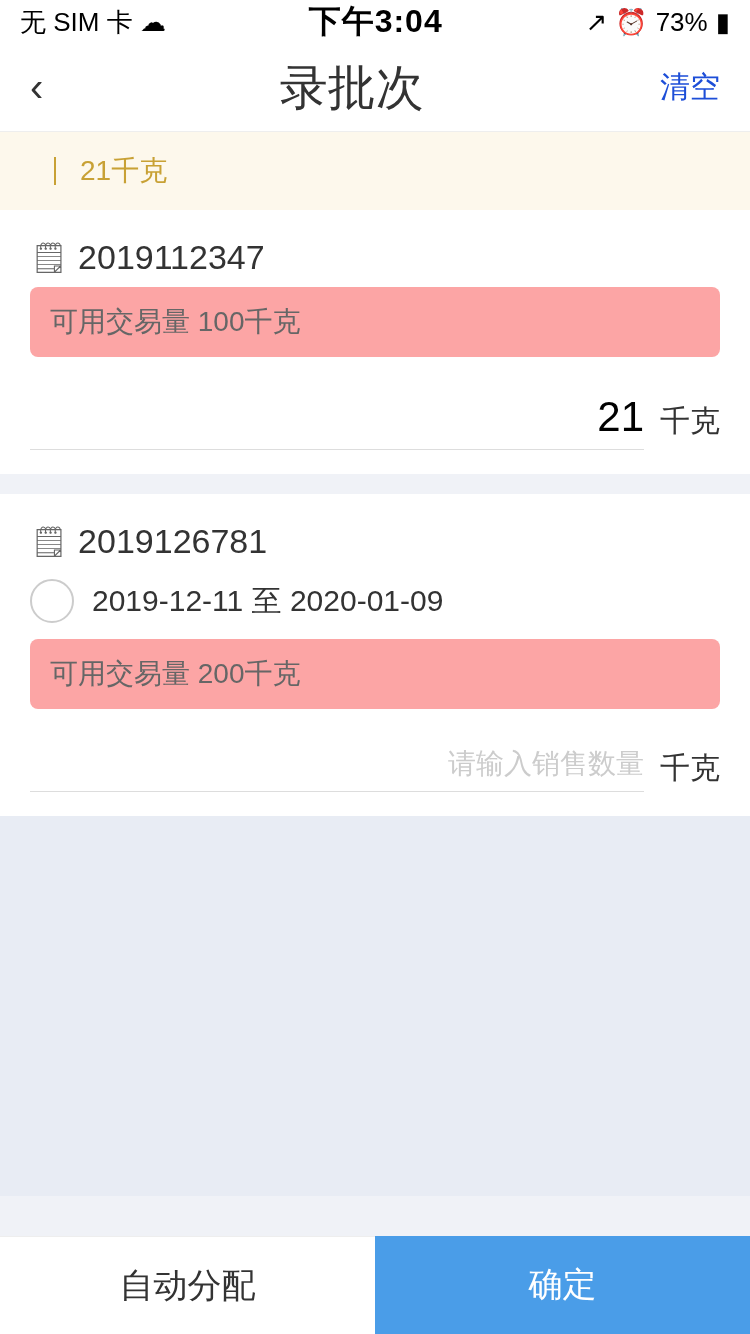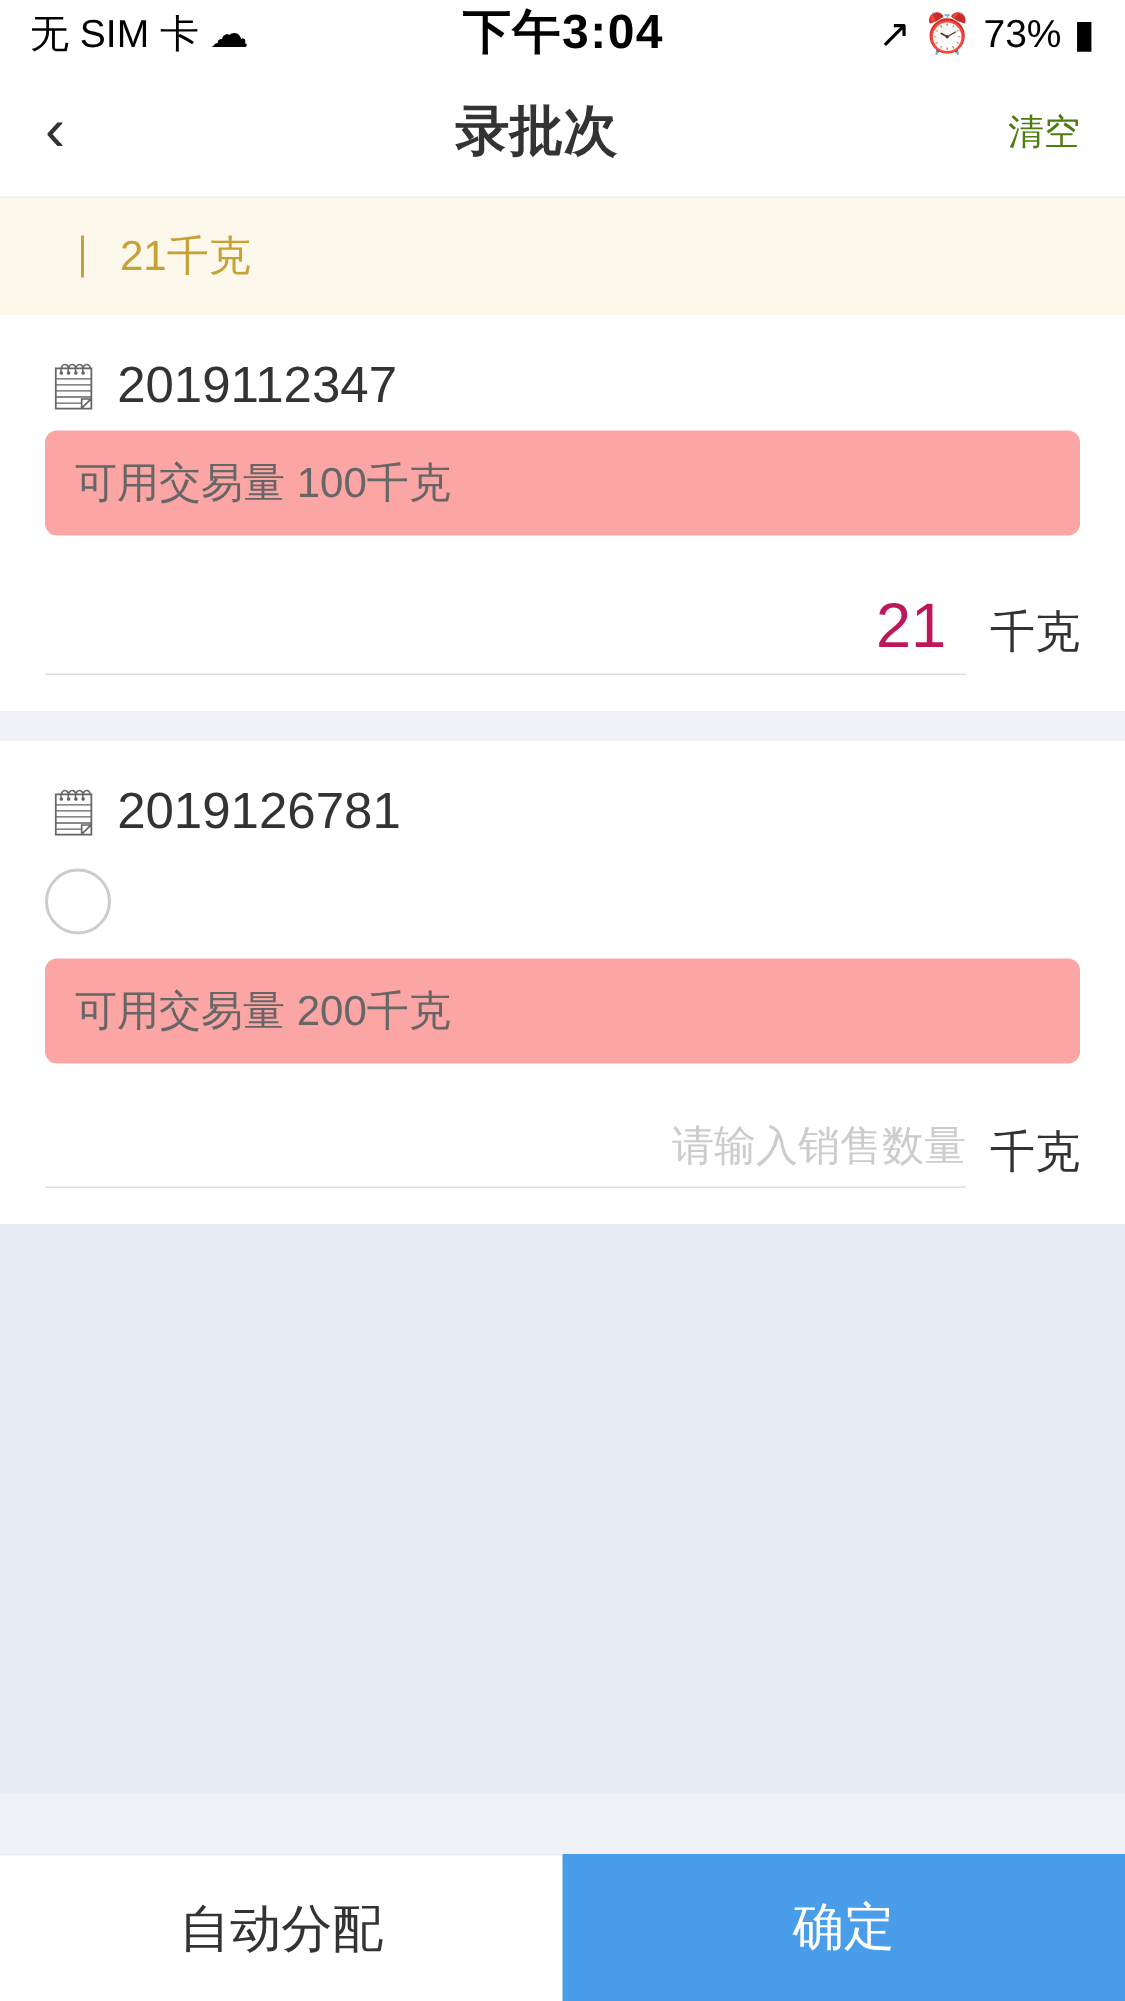--- a/index.html
+++ b/index.html
@@ -50,27 +50,27 @@
       background: #fff;
       padding: 0 30px;
       border-bottom: 1px solid #eee;
     }
     .nav-back {
       font-size: 40px;
       color: #333;
       cursor: pointer;
     }
     .nav-title {
-      font-size: 36px;
-      font-weight: 700;
+      font-size: 48px;
+      font-weight: 400;
       color: #333;
     }
     .nav-clear {
-      font-size: 24px;
-      color: #4d7c0f;
+      font-size: 30px;
+      color: #1d4ed8;
       cursor: pointer;
     }
 
     
     .summary-banner {
       background: #fdf8ec;
       padding: 20px 30px;
       display: flex;
       align-items: center;
       gap: 0;
@@ -166,23 +166,23 @@
       align-items: center;
       gap: 12px;
       border-bottom: 1px solid #ddd;
       padding-bottom: 8px;
       flex: 1;
       justify-content: flex-end;
     }
     .quantity-value {
       font-size: 42px;
       font-weight: 500;
-      color: #be185d;
+      color: #000000;
       min-width: 60px;
-      text-align: left;
+      text-align: right;
     }
     .quantity-placeholder {
       font-size: 28px;
       color: #ccc;
     }
     .quantity-unit {
       font-size: 30px;
       color: #333;
     }
 
@@ -279,20 +279,21 @@
 
   <div class="card-gap"></div>
 
   <div class="batch-card">
     <div class="batch-header">
       <span class="batch-icon">🗒</span>
       <span class="batch-id">2019126781</span>
     </div>
     <div class="batch-date-row">
       <div class="radio-circle"></div>
+      <span class="batch-date">2019-12-11 至 2020-01-09</span>
     </div>
     <div class="batch-available">可用交易量 200千克</div>
     <div class="quantity-row">
       <div class="quantity-input-wrapper">
         <span class="quantity-placeholder">请输入销售数量</span>
       </div>
       <span class="quantity-unit">千克</span>
     </div>
   </div>
 

